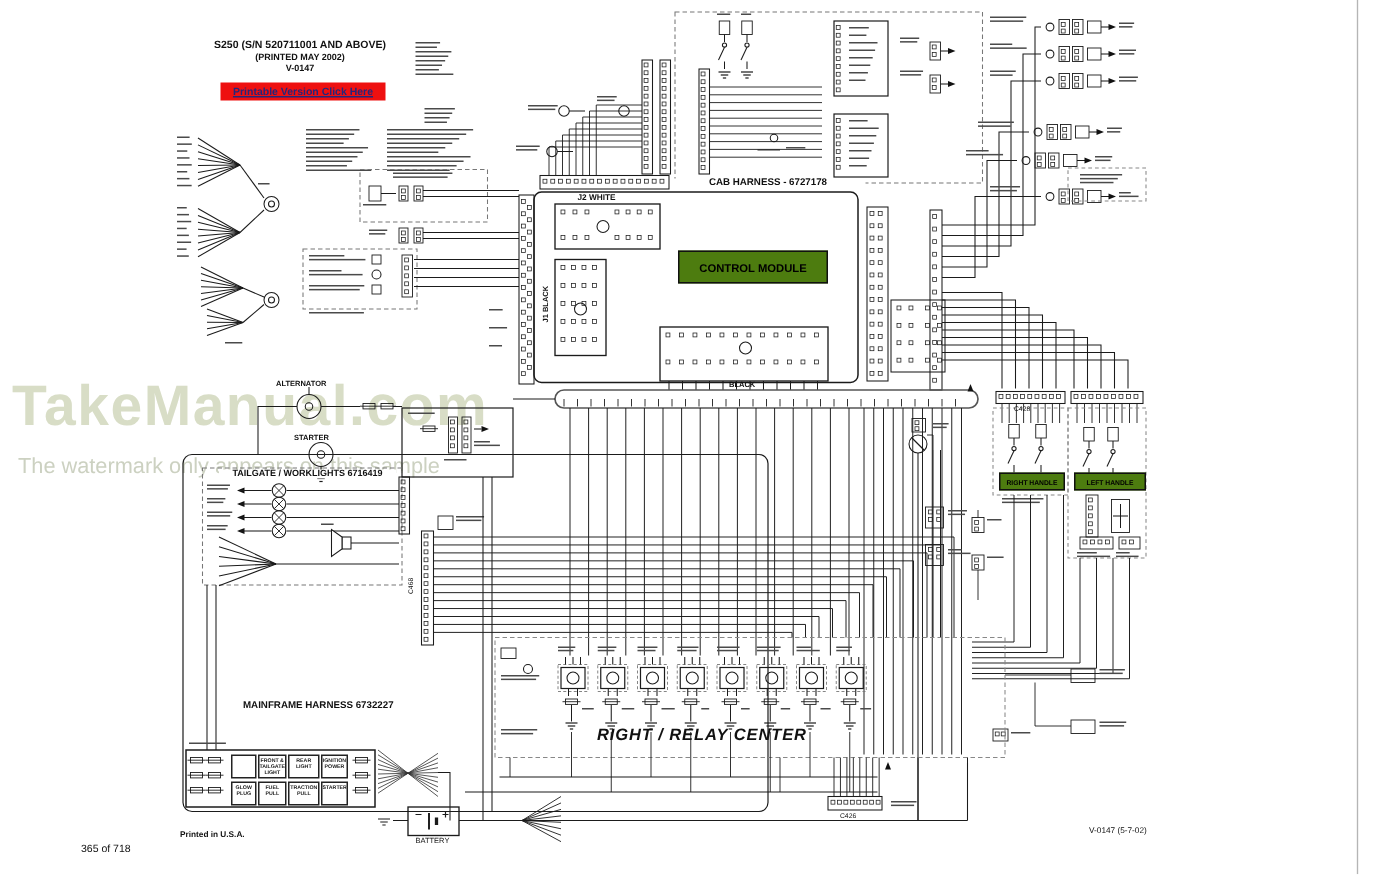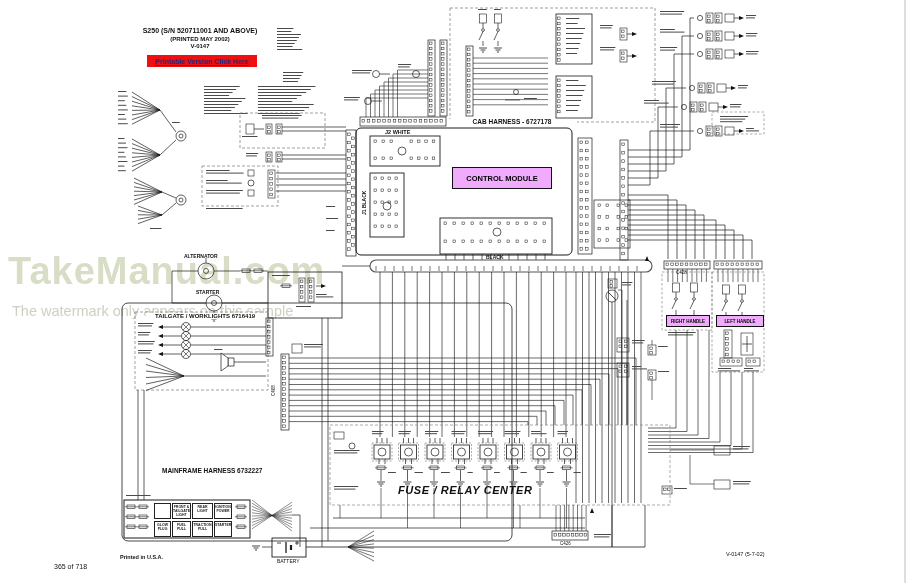--- a/index.html
+++ b/index.html
@@ -5,21 +5,21 @@
   html,body{margin:0;padding:0;background:#fff;}
   .page{position:relative;width:916px;height:583px;background:#ffffff;overflow:hidden;
         font-family:"Liberation Sans", sans-serif;}
   .wm-big{position:absolute;left:8px;top:250px;font-size:38px;letter-spacing:1px;
           color:#d8ddc6;z-index:0;font-weight:bold;}
   .wm-small{position:absolute;left:12px;top:303px;font-size:14.5px;color:#ccd1c1;z-index:0;}
   #wires{position:absolute;left:0;top:0;z-index:1;}
   .lbl{position:absolute;z-index:2;color:#111;white-space:nowrap;line-height:1.05;}
   .c{text-align:center;}
   .b{font-weight:bold;}
-  .box{position:absolute;z-index:2;border:1px solid #111;background:#f0abfc;
+  .box{position:absolute;z-index:2;border:1px solid #111;background:#4d7c0f;
        display:flex;align-items:center;justify-content:center;text-align:center;}
   .btn{position:absolute;z-index:2;background:#ee1010;color:#26267c;font-size:7px;
        font-weight:bold;display:flex;align-items:center;justify-content:center;
        text-decoration:underline;cursor:pointer;}
   .rot{transform:rotate(-90deg);transform-origin:left top;}
   .cell{position:absolute;z-index:2;border:0.8px solid #222;font-size:3.5px;
         overflow:hidden;text-align:center;line-height:1.15;padding-top:1px;
         font-weight:bold;color:#222;background:#fff;}
 </style>
 </head>
@@ -1166,21 +1166,21 @@
   <div class="lbl c b" style="left:110px;top:43px;width:180px;font-size:6px;">V-0147</div>
   <div class="btn" style="left:147px;top:55px;width:110px;height:12px;">Printable Version Click Here</div>
 
   <div class="lbl c b" style="left:447px;top:118.5px;width:130px;font-size:6.5px;background:#fff;">CAB HARNESS - 6727178</div>
   <div class="box b" style="left:452px;top:167px;width:98px;height:20px;font-size:7.5px;">CONTROL MODULE</div>
   <div class="lbl b" style="left:385px;top:130px;font-size:5.5px;">J2 WHITE</div>
   <div class="lbl b rot" style="left:362px;top:215px;font-size:5px;">J1 BLACK</div>
   <div class="lbl b" style="left:486px;top:255px;font-size:5px;">BLACK</div>
   <div class="lbl c b" style="left:146px;top:312.5px;width:118px;font-size:6px;background:#fff;">TAILGATE / WORKLIGHTS 6716419</div>
   <div class="lbl b" style="left:162px;top:468px;font-size:6.5px;">MAINFRAME HARNESS 6732227</div>
-  <div class="lbl b" style="left:398px;top:485px;font-size:11px;font-style:italic;letter-spacing:.6px;">FUSE / RELAY CENTER</div>
+  <div class="lbl b" style="left:398px;top:485px;font-size:11px;font-style:italic;letter-spacing:.6px;">RIGHT / RELAY CENTER</div>
   <div class="lbl b" style="left:184px;top:254px;font-size:5px;">ALTERNATOR</div>
   <div class="lbl b" style="left:196px;top:290px;font-size:5px;">STARTER</div>
   <div class="lbl" style="left:277px;top:559px;font-size:5px;">BATTERY</div>
   <div class="box b" style="left:666px;top:315px;width:42px;height:10px;font-size:4.5px;">RIGHT HANDLE</div>
   <div class="box b" style="left:716px;top:315px;width:46px;height:10px;font-size:4.5px;">LEFT HANDLE</div>
   <div class="lbl" style="left:676px;top:271px;font-size:4.5px;">C428</div>
   <div class="lbl" style="left:560px;top:542px;font-size:4.5px;">C426</div>
   <div class="lbl rot" style="left:272px;top:396px;font-size:4.5px;">C468</div>
 
   <div class="cell" style="left:154px;top:503px;width:15px;height:13px;"></div>

